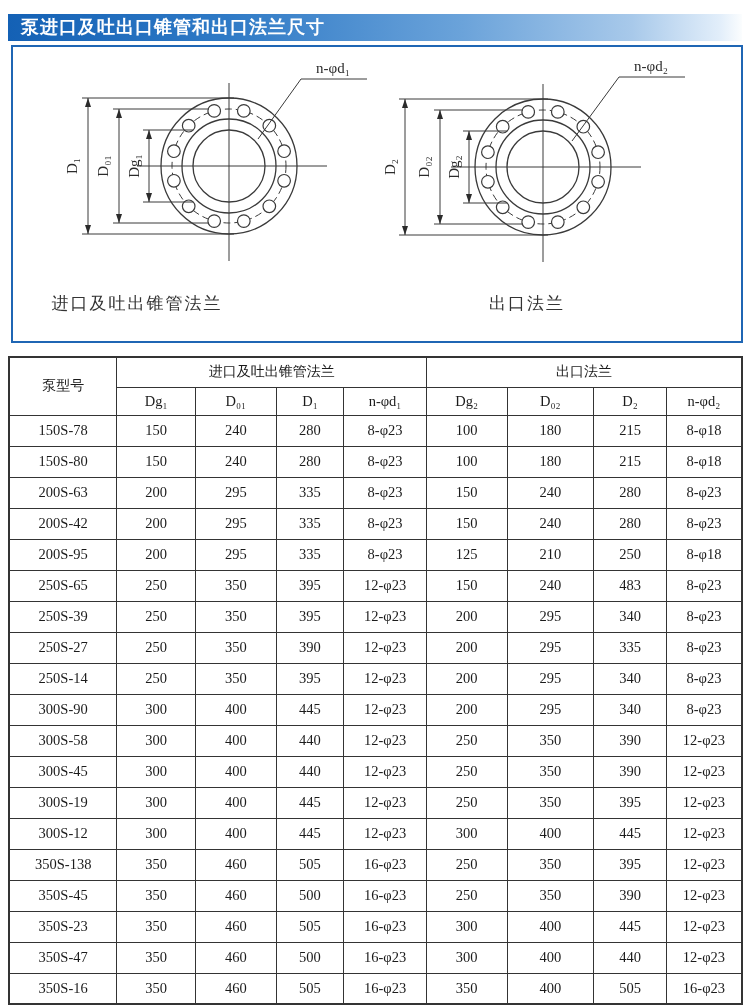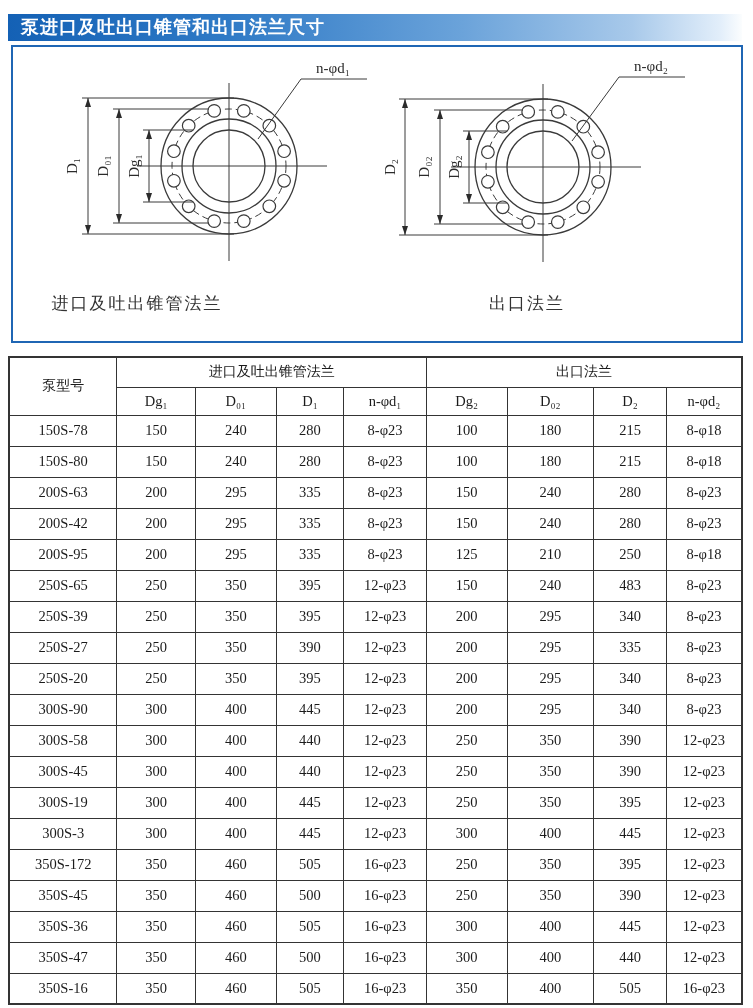--- a/index.html
+++ b/index.html
@@ -268,21 +268,21 @@
           <td>250</td>
           <td>350</td>
           <td>390</td>
           <td>12-φ23</td>
           <td>200</td>
           <td>295</td>
           <td>335</td>
           <td>8-φ23</td>
         </tr>
         <tr>
-          <td>250S-20</td>
+          <td>250S-14</td>
           <td>250</td>
           <td>350</td>
           <td>395</td>
           <td>12-φ23</td>
           <td>200</td>
           <td>295</td>
           <td>340</td>
           <td>8-φ23</td>
         </tr>
         <tr>
@@ -323,32 +323,32 @@
           <td>300</td>
           <td>400</td>
           <td>445</td>
           <td>12-φ23</td>
           <td>250</td>
           <td>350</td>
           <td>395</td>
           <td>12-φ23</td>
         </tr>
         <tr>
-          <td>300S-3</td>
+          <td>300S-12</td>
           <td>300</td>
           <td>400</td>
           <td>445</td>
           <td>12-φ23</td>
           <td>300</td>
           <td>400</td>
           <td>445</td>
           <td>12-φ23</td>
         </tr>
         <tr>
-          <td>350S-172</td>
+          <td>350S-138</td>
           <td>350</td>
           <td>460</td>
           <td>505</td>
           <td>16-φ23</td>
           <td>250</td>
           <td>350</td>
           <td>395</td>
           <td>12-φ23</td>
         </tr>
         <tr>
@@ -356,21 +356,21 @@
           <td>350</td>
           <td>460</td>
           <td>500</td>
           <td>16-φ23</td>
           <td>250</td>
           <td>350</td>
           <td>390</td>
           <td>12-φ23</td>
         </tr>
         <tr>
-          <td>350S-36</td>
+          <td>350S-23</td>
           <td>350</td>
           <td>460</td>
           <td>505</td>
           <td>16-φ23</td>
           <td>300</td>
           <td>400</td>
           <td>445</td>
           <td>12-φ23</td>
         </tr>
         <tr>

